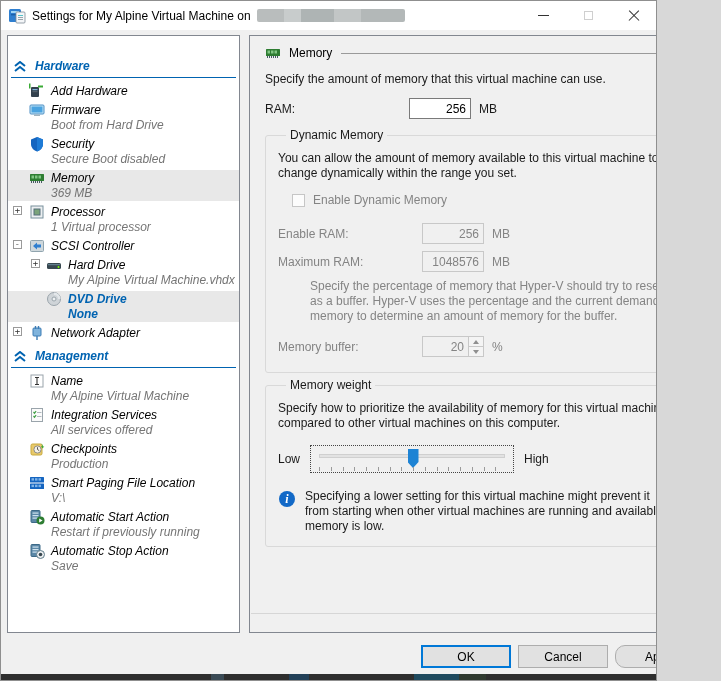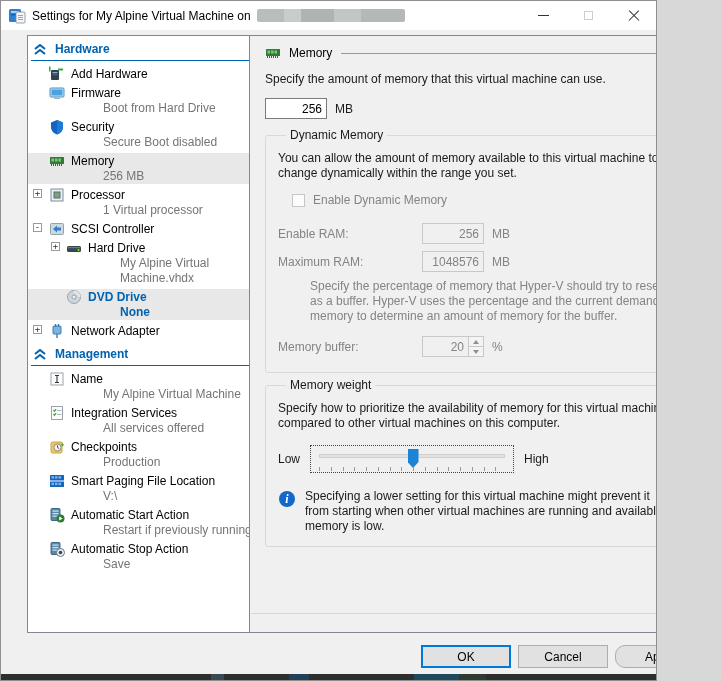--- a/index.html
+++ b/index.html
@@ -20,38 +20,38 @@
   .glyph-max { width:9px; height:9px; border:1px solid #cfcfcf; display:block; }
   .glyph-close { position:relative; width:12px; height:12px; display:block; }
   .glyph-close::before,.glyph-close::after { content:""; position:absolute; left:-1px; top:5px; width:14px; height:1.3px; background:#333; }
   .glyph-close::before { transform:rotate(45deg); }
   .glyph-close::after { transform:rotate(-45deg); }
 
   
   .body { position:relative; height:646px; background:#f0f0f0; }
 
   
-  .sidebar { position:absolute; left:26px; top:5px; width:233px; height:598px; background:#fff;
-             border:1px solid #828790; overflow:hidden; padding-top:3px; }
+  .sidebar { position:absolute; left:6px; top:5px; width:233px; height:598px; background:#fff;
+             border:1px solid #828790; overflow:hidden; padding-top:20px;font-style:italic; }
   .sec-head { display:flex; align-items:center; margin:2px 3px 5px 3px; padding:1px 0 4px 3px;
               border-bottom:1px solid #0063b1; }
   .sec-head .chev { width:12px; height:11px; margin-right:9px; flex:0 0 auto; }
   .sec-label { font-weight:bold; color:#0063b1; font-size:12px; }
   .mgmt { margin-top:7px; }
 
   .row { position:relative; padding-left:43px; margin-bottom:3px; min-height:16px; }
   .row .icon { position:absolute; left:21px; top:0; width:16px; height:16px; }
   .row .exp { position:absolute; left:5px; top:2px; width:9px; height:9px; border:1px solid #9a9a9a;
               background:#fff; font-size:9px; line-height:7px; text-align:center; color:#333;
               font-family:"DejaVu Sans Mono", monospace; }
   .row.nested { padding-left:60px; }
   .row.nested .icon { left:38px; }
   .row.nested .exp { left:23px; }
   .row .lbl { line-height:16px; color:#000; }
-  .row .sub { line-height:15px; color:#757575;margin-left:32px; }
+  .row .sub { line-height:15px; color:#757575; }
   .row.hl { background:#e8e8e8; }
   .row.changed .lbl, .row.changed .sub { color:#0063b1; font-weight:bold; }
 
   
   .panel { position:absolute; left:248px; top:5px; width:466px; height:598px; background:#f0f0f0;
            border:1px solid #828790; padding:9px 24px 0 15px; }
   .panel-scroll { position:absolute; top:1px; right:1px; bottom:19px; width:9px; background:#fbfbfb; }
   .panel-hbar { position:absolute; left:1px; right:1px; bottom:1px; height:18px; background:#f0f0f0;
                 border-top:1px solid #d6d6d6; }
 
@@ -210,21 +210,21 @@
                 <rect x="2" y="11" width="1" height="2"></rect>
                 <rect x="4" y="11" width="1" height="2"></rect>
                 <rect x="6" y="11" width="1" height="2"></rect>
                 <rect x="8" y="11" width="1" height="2"></rect>
                 <rect x="10" y="11" width="1" height="2"></rect>
                 <rect x="12" y="11" width="1" height="2"></rect>
               </g>
             </svg>
         </span>
         <div class="lbl">Memory</div>
-        <div class="sub">256 MB</div>
+        <div class="sub">369 MB</div>
       </div>
 
       <div class="row">
         <span class="exp">+</span>
         <span class="icon">
           <svg viewBox="0 0 16 16">
               <rect x="2" y="2" width="12" height="12" fill="#eceff1" stroke="#78909c"></rect>
               <rect x="4.5" y="4.5" width="7" height="7" fill="#546e7a"></rect>
               <rect x="5.5" y="5.5" width="5" height="5" fill="#7aa37a"></rect>
             </svg>
@@ -398,20 +398,21 @@
               </g>
             </svg>
         </span>
         <span class="p-title">Memory</span>
         <div class="p-rule"></div>
       </div>
 
       <p class="intro">Specify the amount of memory that this virtual machine can use.</p>
 
       <div class="ram-row">
+        <span class="flabel">RAM:</span>
         <input class="txt" type="text" value="256" style="">
         <span class="unit">MB</span>
       </div>
 
       <div class="group">
         <span class="g-label">Dynamic Memory</span>
         <p class="g-desc dark dyn-desc">You can allow the amount of memory available to this virtual machine to change dynamically within the range you set.</p>
 
         <div class="chk-row">
           <span class="chk"></span>

